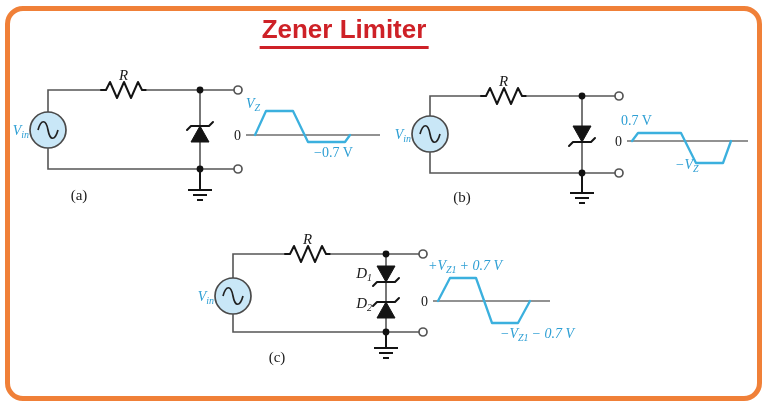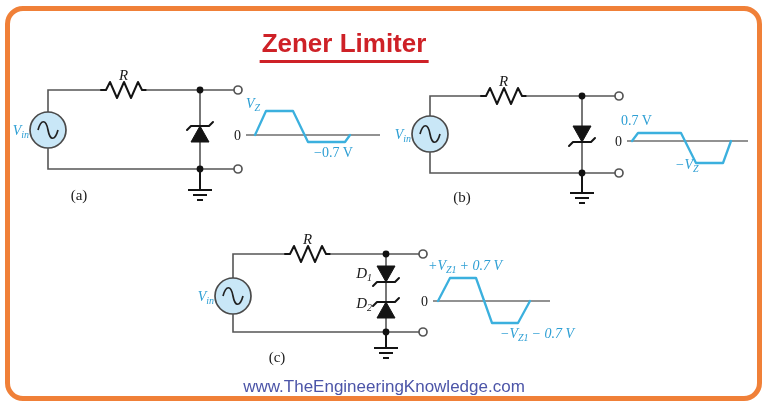--- a/index.html
+++ b/index.html
@@ -1,20 +1,20 @@
 <!DOCTYPE html>
 <html><head>
 <meta charset="utf-8">
 <style>
   html,body{margin:0;padding:0;background:#fff;}
   .stage{position:relative;width:768px;height:411px;background:#ffffff;overflow:hidden;
          font-family:"Liberation Serif",serif;}
   .frame{position:absolute;left:5px;top:6px;width:757px;height:395px;box-sizing:border-box;
          border:5px solid #F08038;border-radius:18px;}
-  .title{position:absolute;left:344px;top:28px;transform:translateX(-50%);
+  .title{position:absolute;left:344px;top:14px;transform:translateX(-50%);
          font-family:"Liberation Sans",sans-serif;font-weight:bold;font-size:26px;
          color:#CE2127;border-bottom:3px solid #CE2127;padding:0 2px 1px 2px;white-space:nowrap;}
   .footer{position:absolute;left:0;top:377px;width:768px;text-align:center;}
   .footer a{font-family:"Liberation Sans",sans-serif;font-size:17px;color:#4C55A8;
             text-decoration:none;}
   svg{position:absolute;left:0;top:0;}
   .wire{stroke:#555;stroke-width:1.6;fill:none;}
   .comp{stroke:#141414;stroke-width:2;fill:none;stroke-linejoin:round;stroke-linecap:round;}
   .tri{fill:#141414;stroke:#141414;stroke-width:1;}
   .node{fill:#111;}
@@ -154,16 +154,13 @@
 
     <g>
       <line class="axis" x1="433" y1="301" x2="550" y2="301"></line>
       <text class="tnum" text-anchor="end" x="428" y="306">0</text>
       <text class="tblue" x="428" y="270"><tspan>+V</tspan><tspan class="sub" dy="3">Z1</tspan><tspan dy="-3" dx="3">+ 0.7 V</tspan></text>
       <polyline class="trace" points="438,301 450,278 476,278 492,323 518,323 530,301"></polyline>
       <text class="tblue" x="500" y="338"><tspan>−V</tspan><tspan class="sub" dy="3">Z1</tspan><tspan dy="-3" dx="3">− 0.7 V</tspan></text>
     </g>
   </svg>
 
-  <div class="footer">
-    <a href="#">www.TheEngineeringKnowledge.com</a>
-  </div>
 </div>
 
 </body></html>

